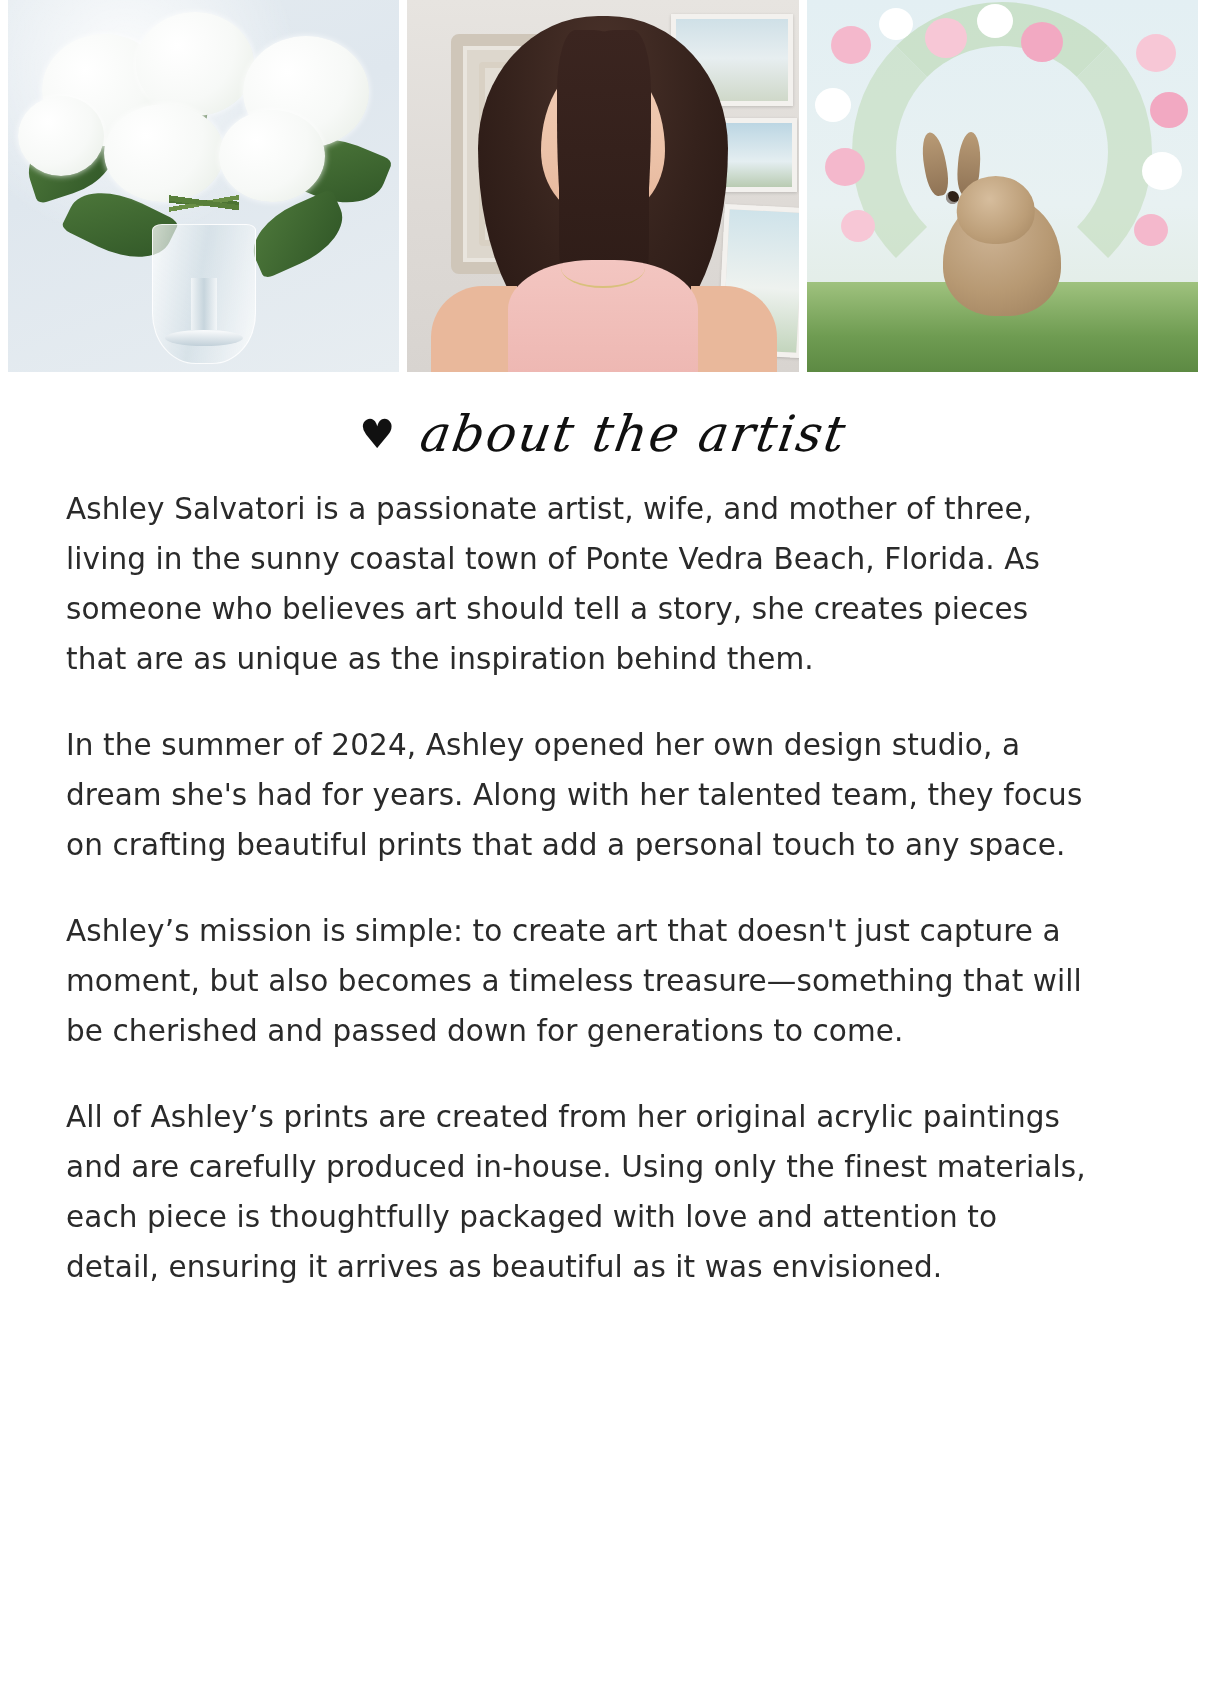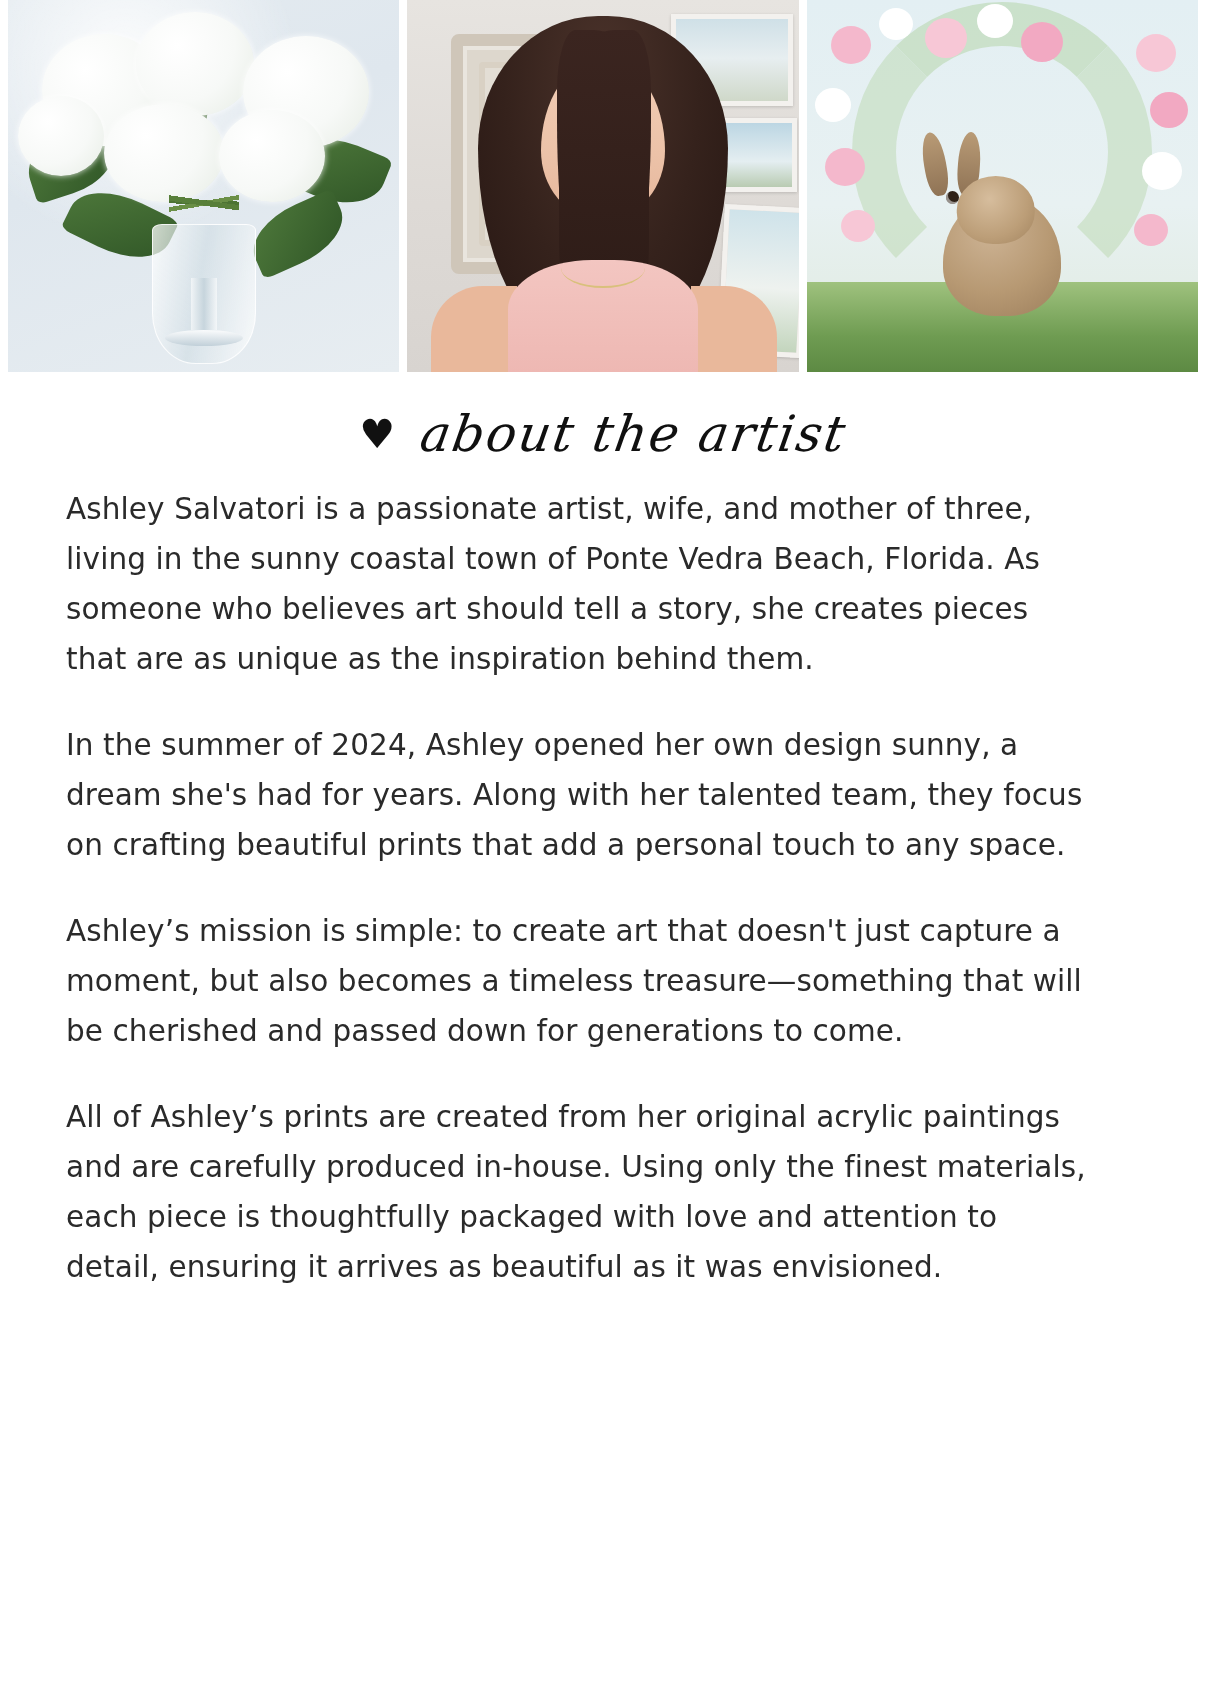--- a/index.html
+++ b/index.html
@@ -410,16 +410,16 @@
   </div>
 </div>
 
 <div class="heading-row">
   <span class="heart-icon">♥</span>
   <span class="script-title">about the artist</span>
 </div>
 
 <div class="article">
   <p>Ashley Salvatori is a passionate artist, wife, and mother of three, living in the sunny coastal town of Ponte Vedra Beach, Florida. As someone who believes art should tell a story, she creates pieces that are as unique as the inspiration behind them.</p>
-  <p>In the summer of 2024, Ashley opened her own design sunny, a dream she's had for years. Along with her talented team, they focus on crafting beautiful prints that add a personal touch to any space.</p>
+  <p>In the summer of 2024, Ashley opened her own design studio, a dream she's had for years. Along with her talented team, they focus on crafting beautiful prints that add a personal touch to any space.</p>
   <p>Ashley’s mission is simple: to create art that doesn't just capture a moment, but also becomes a timeless treasure—something that will be cherished and passed down for generations to come.</p>
   <p>All of Ashley’s prints are created from her original acrylic paintings and are carefully produced in-house. Using only the finest materials, each piece is thoughtfully packaged with love and attention to detail, ensuring it arrives as beautiful as it was envisioned.</p>
 </div>
 
 </body></html>

